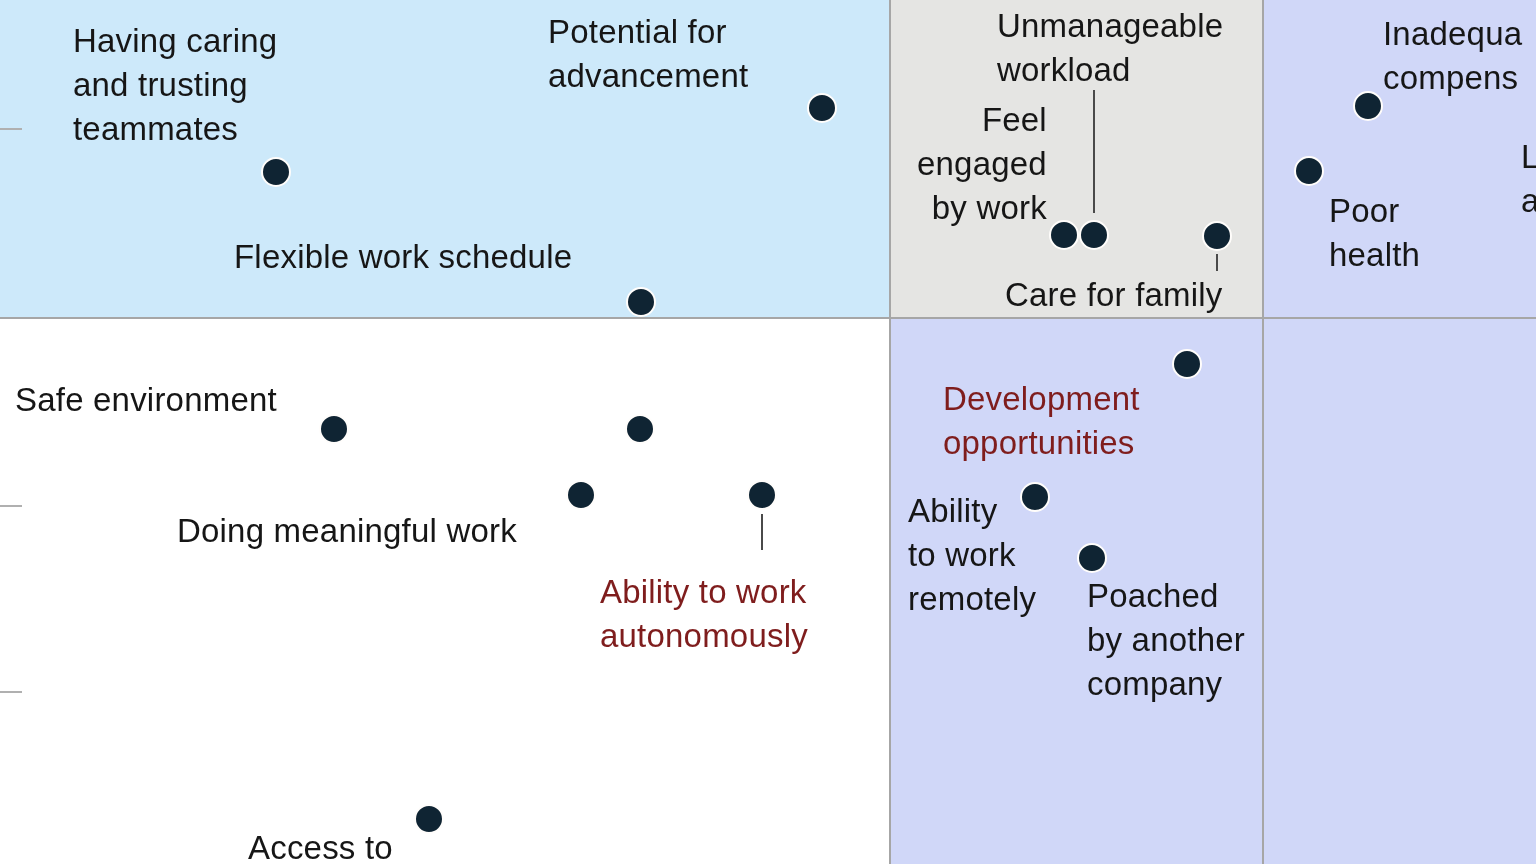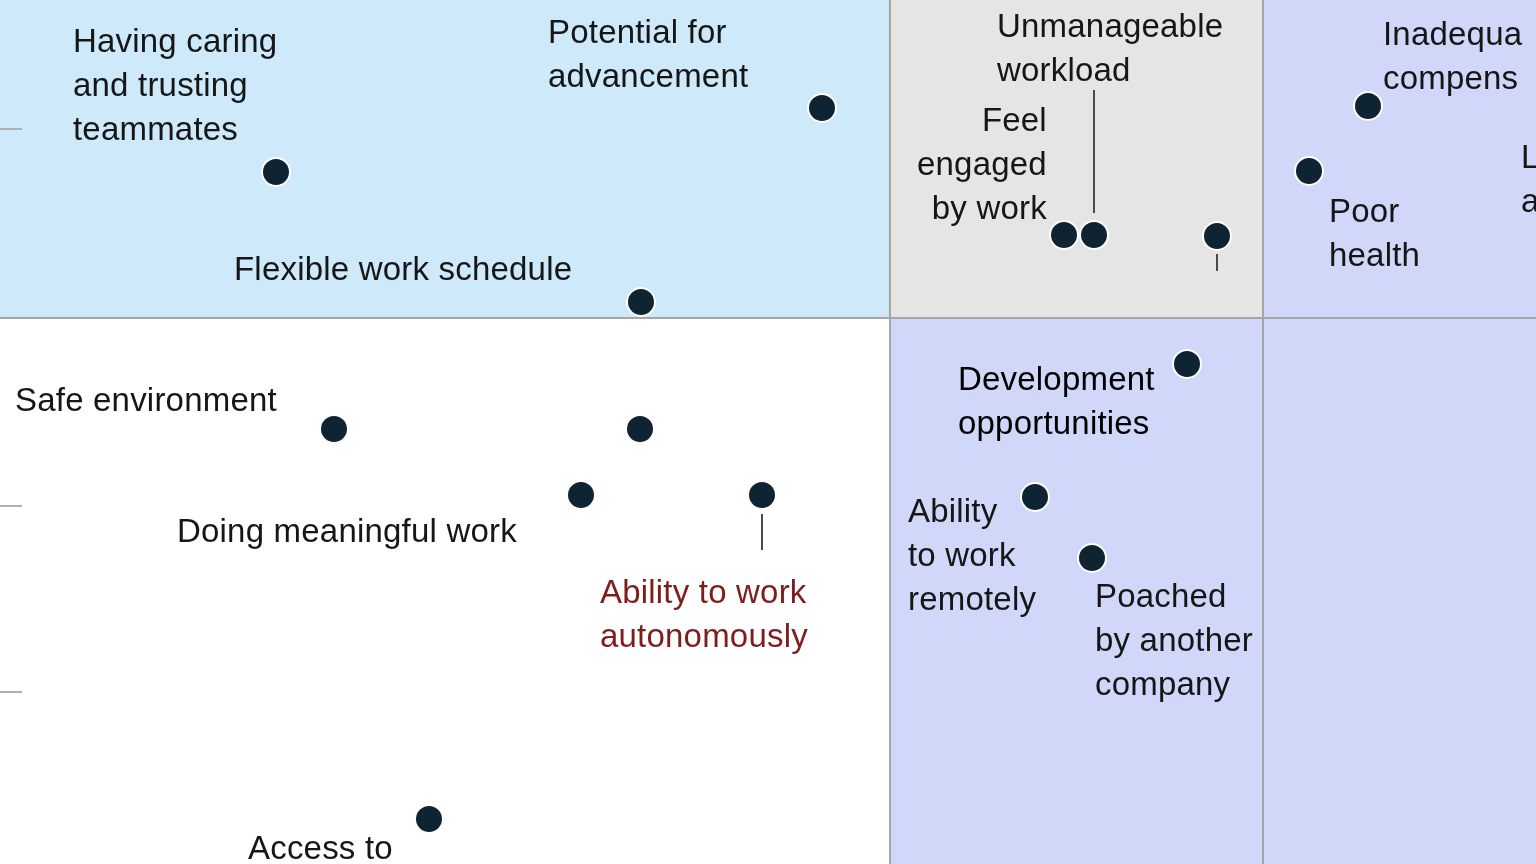--- a/index.html
+++ b/index.html
@@ -52,54 +52,55 @@
     <div class="tick" style="top: 505px; background: rgb(176, 176, 176);"></div>
     <div class="tick" style="top: 691px; background: rgb(176, 176, 176);"></div>
     <div class="dot" style="left: 261px; top: 157px; background: rgb(15, 36, 51); border-color: rgb(255, 253, 251);"></div>
     <div class="point-label" style="left: 73px; top: 19px; color: rgb(22, 22, 22);">Having caring
 and trusting
 teammates</div>
     <div class="dot" style="left: 807px; top: 93px; background: rgb(15, 36, 51); border-color: rgb(255, 253, 251);"></div>
     <div class="point-label" style="left: 548px; top: 10px; color: rgb(22, 22, 22);">Potential for
 advancement</div>
     <div class="dot" style="left: 626px; top: 287px; background: rgb(15, 36, 51); border-color: rgb(255, 253, 251);"></div>
-    <div class="point-label" style="left: 234px; top: 247px; color: rgb(22, 22, 22);">Flexible work schedule</div>
+    <div class="point-label" style="left: 234px; top: 235px; color: rgb(22, 22, 22);">Flexible work schedule</div>
     <div class="leader" style="left: 1093px; top: 90px; height: 123px; background: rgb(74, 74, 74);"></div>
     <div class="dot" style="left: 1079px; top: 220px; background: rgb(15, 36, 51); border-color: rgb(255, 253, 251);"></div>
     <div class="point-label" style="left: 997px; top: 4px; color: rgb(22, 22, 22);">Unmanageable
 workload</div>
     <div class="dot" style="left: 1049px; top: 220px; background: rgb(15, 36, 51); border-color: rgb(255, 253, 251);"></div>
     <div class="point-label" style="left: 917px; top: 98px; color: rgb(22, 22, 22); text-align: right;">Feel
 engaged
 by work</div>
     <div class="leader" style="left: 1216px; top: 254px; height: 17px; background: rgb(74, 74, 74);"></div>
     <div class="dot" style="left: 1202px; top: 221px; background: rgb(15, 36, 51); border-color: rgb(255, 253, 251);"></div>
+    <div class="point-label" style="left: 1005px; top: 273px; color: rgb(22, 22, 22);">Care for family</div>
     <div class="dot" style="left: 1353px; top: 91px; background: rgb(15, 36, 51); border-color: rgb(255, 253, 251);"></div>
     <div class="point-label" style="left: 1383px; top: 12px; color: rgb(22, 22, 22);">Inadequa
 compens</div>
     <div class="dot" style="left: 1294px; top: 156px; background: rgb(15, 36, 51); border-color: rgb(255, 253, 251);"></div>
     <div class="point-label" style="left: 1329px; top: 189px; color: rgb(22, 22, 22);">Poor
 health</div>
     <div class="point-label" style="left: 1521px; top: 135px; color: rgb(22, 22, 22);">L
 a</div>
     <div class="dot" style="left: 319px; top: 414px; background: rgb(15, 36, 51); border-color: rgb(255, 253, 251);"></div>
     <div class="point-label" style="left: 15px; top: 378px; color: rgb(22, 22, 22);">Safe environment</div>
     <div class="dot" style="left: 625px; top: 414px; background: rgb(15, 36, 51); border-color: rgb(255, 253, 251);"></div>
     <div class="dot" style="left: 566px; top: 480px; background: rgb(15, 36, 51); border-color: rgb(255, 253, 251);"></div>
     <div class="point-label" style="left: 177px; top: 509px; color: rgb(22, 22, 22); text-align: right;">Doing meaningful work</div>
     <div class="leader" style="left: 761px; top: 514px; height: 36px; background: rgb(74, 74, 74);"></div>
     <div class="dot" style="left: 747px; top: 480px; background: rgb(15, 36, 51); border-color: rgb(255, 253, 251);"></div>
     <div class="point-label" style="left: 600px; top: 570px; color: #7f1d1d;">Ability to work
 autonomously</div>
     <div class="dot" style="left: 1172px; top: 349px; background: rgb(15, 36, 51); border-color: rgb(255, 253, 251);"></div>
-    <div class="point-label" style="left: 943px; top: 357px; color: #000000; margin-left: 15px;">Development
+    <div class="point-label" style="left: 943px; top: 377px; color: #7f1d1d;">Development
 opportunities</div>
     <div class="dot" style="left: 1020px; top: 482px; background: rgb(15, 36, 51); border-color: rgb(255, 253, 251);"></div>
     <div class="point-label" style="left: 908px; top: 489px; color: rgb(22, 22, 22);">Ability
 to work
 remotely</div>
     <div class="dot" style="left: 1077px; top: 543px; background: rgb(15, 36, 51); border-color: rgb(255, 253, 251);"></div>
-    <div class="point-label" style="left: 1087px; top: 574px; color: rgb(22, 22, 22); margin-left: 8px;">Poached
+    <div class="point-label" style="left: 1087px; top: 574px; color: rgb(22, 22, 22);">Poached
 by another
 company</div>
     <div class="dot" style="left: 414px; top: 804px; background: rgb(15, 36, 51); border-color: rgb(255, 253, 251);"></div>
     <div class="point-label" style="left: 248px; top: 826px; color: rgb(22, 22, 22);">Access to</div>
   </div>
 
 </body></html>

